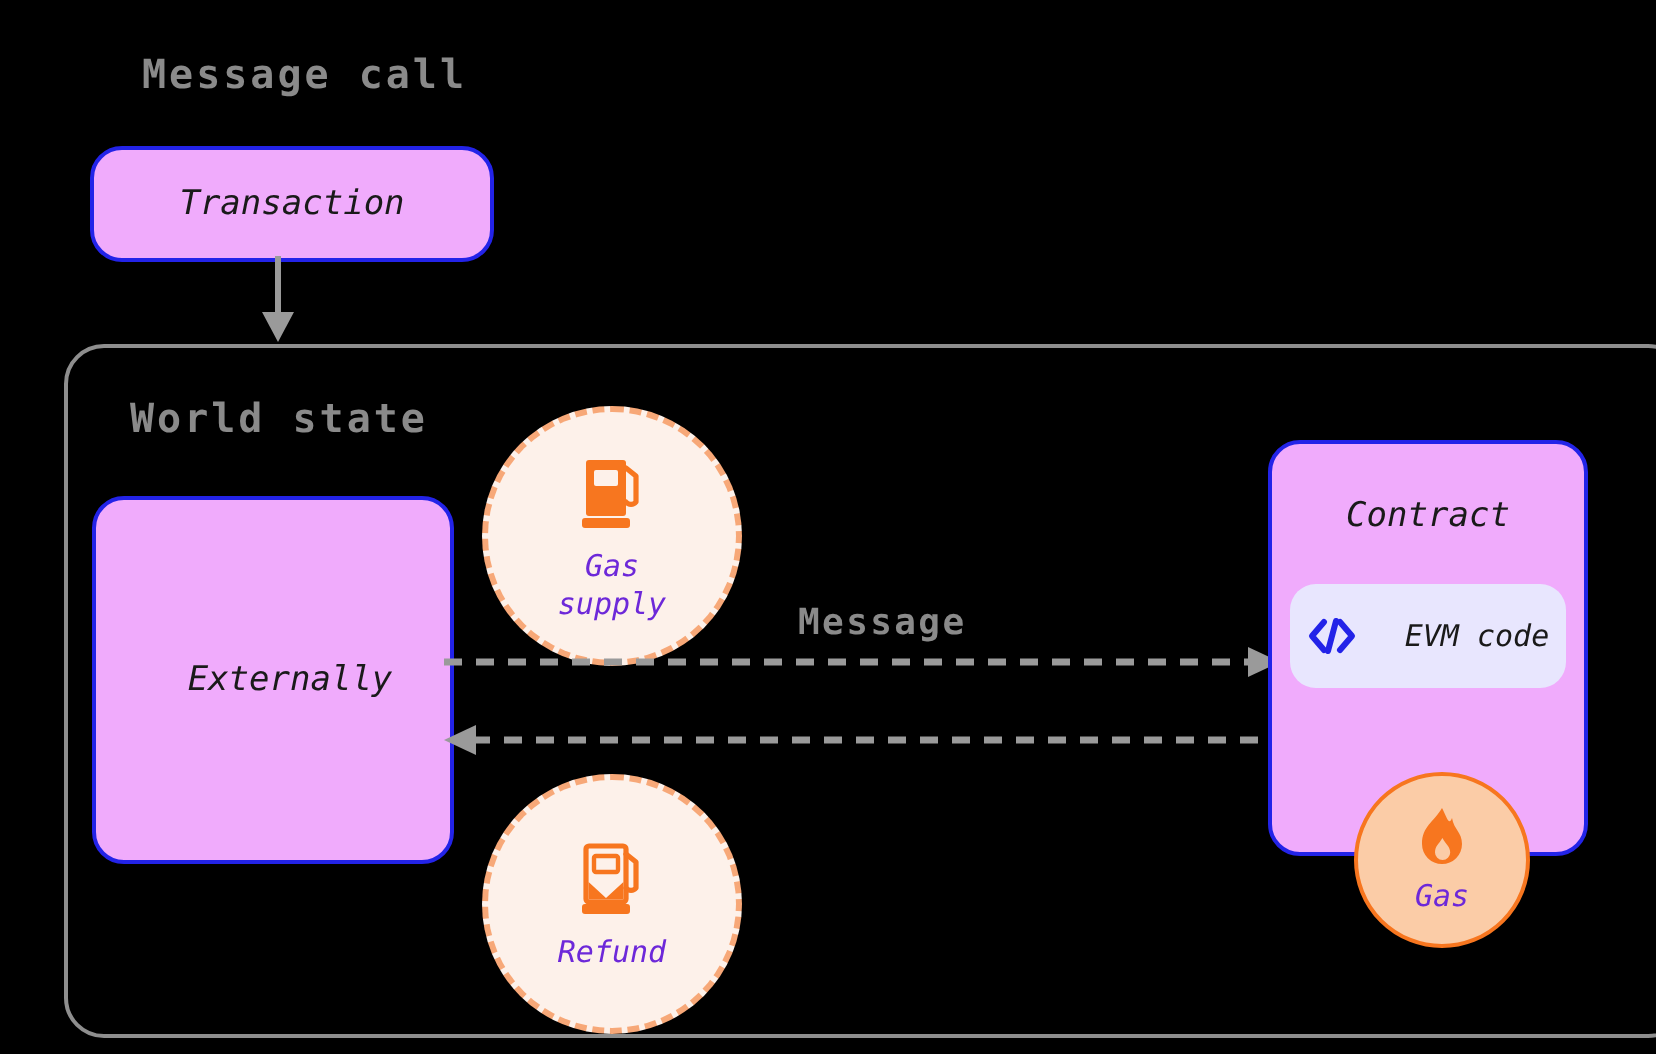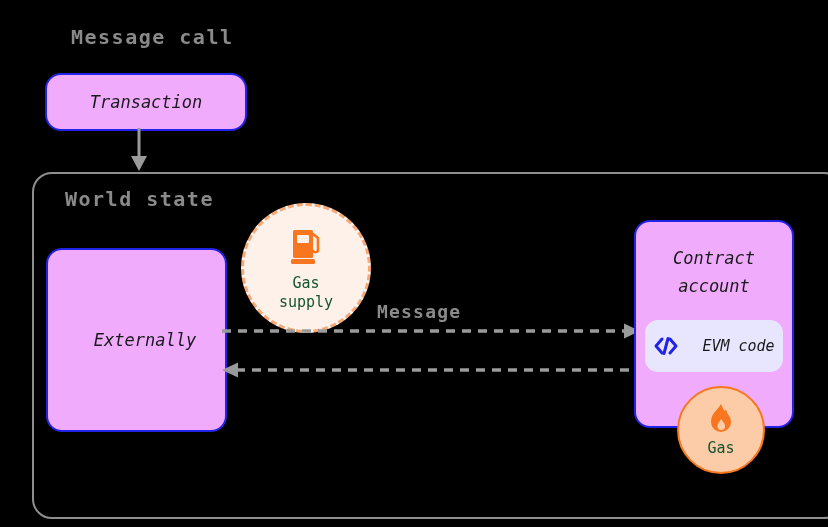--- a/index.html
+++ b/index.html
@@ -21,21 +21,21 @@
   .section-title {
     position: absolute;
     color: #8a8a8a;
     font-family: "DejaVu Sans Mono", monospace;
     font-weight: bold;
     font-size: 20px;
     letter-spacing: 1.5px;
     white-space: nowrap;
   }
   #message-call-title { left: 47px; top: 25px; }
-  #world-state-title  { left: 41px; top: 187px; }
+  #world-state-title  { left: 41px; top: 197px; }
 
   
   #world-state-box {
     position: absolute;
     left: 8px;
     top: 172px;
     width: 812px;
     height: 347px;
     border: 2px solid #8e8e8e;
     border-radius: 20px;
@@ -131,22 +131,23 @@
     box-sizing: border-box;
     display: flex;
     flex-direction: column;
     align-items: center;
     justify-content: center;
   }
   #gas-supply-circle { left: 217px; top: 203px; }
   #refund-circle     { left: 217px; top: 387px; }
   .circle-label {
     font-family: "DejaVu Sans Mono", monospace;
+    font-style: italic;
     font-size: 15px;
-    color: #14532d;
+    color: #6d28d9;
     line-height: 1.25;
     text-align: center;
     margin-top: 5px;
     white-space: pre-line;
   }
   .pump-icon { display: block; }
 
   
   #gas-flame-circle {
     position: absolute;
@@ -182,21 +183,21 @@
   }
   #message-arrow-bottom {
     position: absolute;
     left: 194px;
     top: 361px;
     width: 424px;
     height: 18px;
   }
   #message-label {
     position: absolute;
-    left: 353px;
+    left: 375px;
     top: 301px;
     color: #8a8a8a;
     font-family: "DejaVu Sans Mono", monospace;
     font-weight: bold;
     font-size: 18px;
     letter-spacing: 1.2px;
     white-space: nowrap;
   }
 </style>
 </head>
@@ -227,36 +228,45 @@
     <svg class="pump-icon" width="44" height="44" viewBox="0 0 44 44">
       <rect x="9" y="5" width="20" height="28" rx="1.5" fill="#f7761f"></rect>
       <rect x="13" y="10" width="12" height="8" rx="1" fill="#fdf1ea"></rect>
       <rect x="7" y="34" width="24" height="5" rx="1.5" fill="#f7761f"></rect>
       <path d="M29 9 L34 13 L34 26 a3.2 3.2 0 0 1 -5 0" fill="none" stroke="#f7761f" stroke-width="2.6" stroke-linecap="round" stroke-linejoin="round"></path>
     </svg>
     <div class="circle-label">Gas
 supply</div>
   </div>
 
+  <div class="dashed-circle" id="refund-circle">
+    <svg class="pump-icon" width="44" height="44" viewBox="0 0 44 44">
+      <rect x="9" y="5" width="20" height="28" rx="1.5" fill="none" stroke="#f7761f" stroke-width="2.6"></rect>
+      <rect x="13" y="10" width="12" height="8" rx="1" fill="none" stroke="#f7761f" stroke-width="2.2"></rect>
+      <path d="M10.3 23 L19 31 L27.7 23 L27.7 31.8 L10.3 31.8 Z" fill="#f7761f"></path>
+      <rect x="7" y="34" width="24" height="5" rx="1.5" fill="#f7761f"></rect>
+      <path d="M29 9 L34 13 L34 26 a3.2 3.2 0 0 1 -5 0" fill="none" stroke="#f7761f" stroke-width="2.6" stroke-linecap="round" stroke-linejoin="round"></path>
+    </svg>
+    <div class="circle-label">Refund</div>
+  </div>
 
   <div id="message-label">Message</div>
 
   <svg id="message-arrow-top" viewBox="0 0 420 18">
     <line x1="0" y1="9" x2="404" y2="9" stroke="#9a9a9a" stroke-width="3.4" stroke-dasharray="9 7"></line>
     <polygon points="418,9 402,1.5 402,16.5" fill="#9a9a9a"></polygon>
   </svg>
 
   <svg id="message-arrow-bottom" viewBox="0 0 424 18">
     <line x1="18" y1="9" x2="424" y2="9" stroke="#9a9a9a" stroke-width="3.4" stroke-dasharray="9 7"></line>
     <polygon points="4,9 20,1.5 20,16.5" fill="#9a9a9a"></polygon>
   </svg>
 
   <div class="node-box" id="contract-box">
     <div class="node-label">Contract</div>
-    <div class="node-label">account</div>
 
     <div id="evm-code-pill">
       <svg class="code-icon" width="26" height="20" viewBox="0 0 26 20">
         <path d="M9 3 L3 10 L9 17" fill="none" stroke="#2323e8" stroke-width="3" stroke-linecap="round" stroke-linejoin="round"></path>
         <path d="M17 3 L23 10 L17 17" fill="none" stroke="#2323e8" stroke-width="3" stroke-linecap="round" stroke-linejoin="round"></path>
         <line x1="15" y1="2.5" x2="11" y2="17.5" stroke="#2323e8" stroke-width="3" stroke-linecap="round"></line>
       </svg>
       <span class="pill-label">EVM code</span>
     </div>
   </div>

